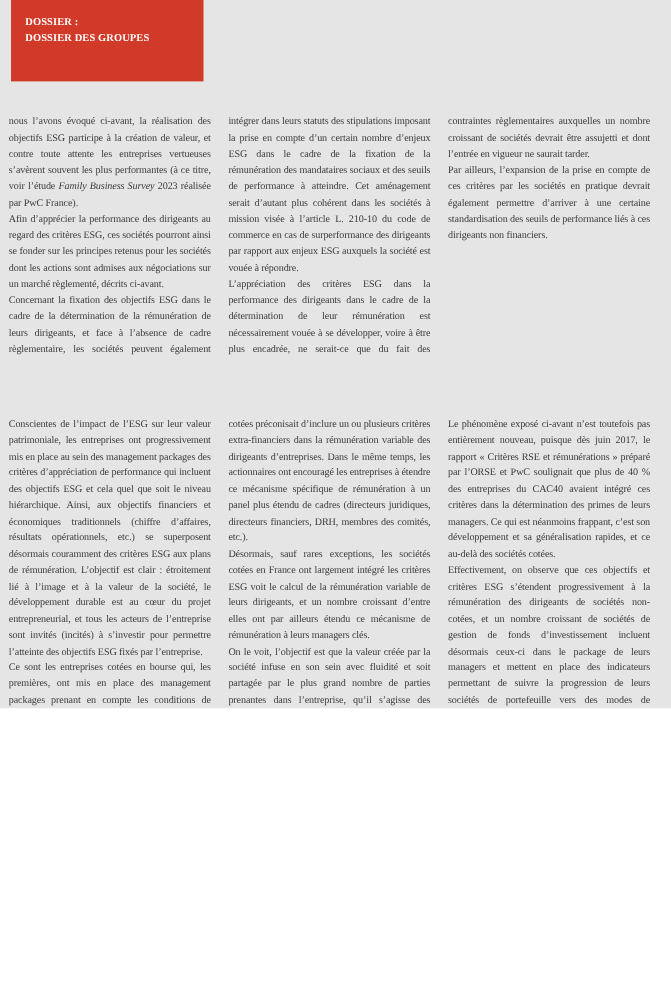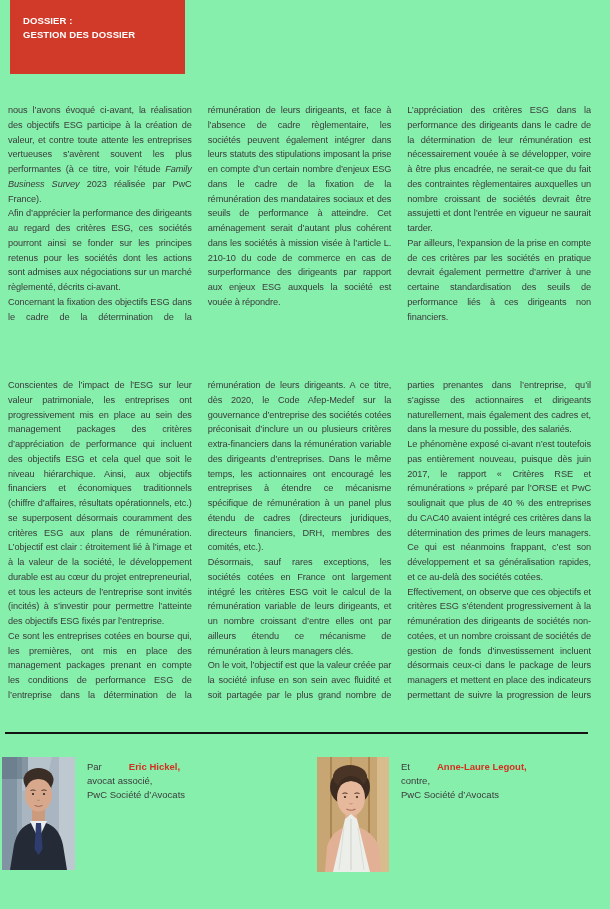--- a/index.html
+++ b/index.html
@@ -1,21 +1,21 @@
 <!DOCTYPE html>
 <html lang="fr"><head>
 <meta charset="utf-8">
 <style>
   html, body { margin: 0; padding: 0; background: #ffffff; }
   .page {
     position: relative;
     width: 610px;
-    height: 909px;
-    background: #86efac;
-    font-family: Liberation Sans, sans-serif;
+    height: 644px;
+    background: #e5e5e5;
+    font-family: Liberation Serif, serif;
     overflow: hidden;
   }
 
   
   .kicker {
     position: absolute;
     left: 10px; top: 0;
     width: 175px; height: 74px;
     background: #d13a28;
     box-sizing: border-box;
@@ -86,21 +86,21 @@
   .caption .prefix { color: #3b3b3b; margin-right: 3px; margin-top: 12px; }
   .caption .name { color: #d42f1f; font-weight: bold; padding-left: 24px; }
 </style>
 </head>
 <body>
 
 <div class="page">
 
   <div class="kicker">
     <div>DOSSIER :</div>
-    <div>GESTION DES DOSSIER</div>
+    <div>DOSSIER DES GROUPES</div>
   </div>
 
   <section class="article article-1">
       <p><span>nous l’avons évoqué ci-avant, la réalisation des objectifs ESG participe à la création de valeur, et contre toute attente les entreprises vertueuses s’avèrent souvent les plus performantes (à ce titre, voir l’étude </span><span class="italic">Family Business Survey</span><span> 2023 réalisée par PwC France).</span></p>
       <p><span>Afin d’apprécier la performance des dirigeants au regard des critères ESG, ces sociétés pourront ainsi se fonder sur les principes retenus pour les sociétés dont les actions sont admises aux négociations sur un marché règlementé, décrits ci-avant.</span></p>
       <p><span>Concernant la fixation des objectifs ESG dans le cadre de la détermination de la rémunération de leurs dirigeants, et face à l’absence de cadre règlementaire, les sociétés peuvent également intégrer dans leurs statuts des stipulations imposant la prise en compte d’un certain nombre d’enjeux ESG dans le cadre de la fixation de la rémunération des mandataires sociaux et des seuils de performance à atteindre. Cet aménagement serait d’autant plus cohérent dans les sociétés à mission visée à l’article L. 210-10 du code de commerce en cas de surperformance des dirigeants par rapport aux enjeux ESG auxquels la société est vouée à répondre.</span></p>
       <p><span>L’appréciation des critères ESG dans la performance des dirigeants dans le cadre de la détermination de leur rémunération est nécessairement vouée à se développer, voire à être plus encadrée, ne serait-ce que du fait des contraintes règlementaires auxquelles un nombre croissant de sociétés devrait être assujetti et dont l’entrée en vigueur ne saurait tarder.</span></p>
       <p><span>Par ailleurs, l’expansion de la prise en compte de ces critères par les sociétés en pratique devrait également permettre d’arriver à une certaine standardisation des seuils de performance liés à ces dirigeants non financiers.</span></p>
     </section>
 

